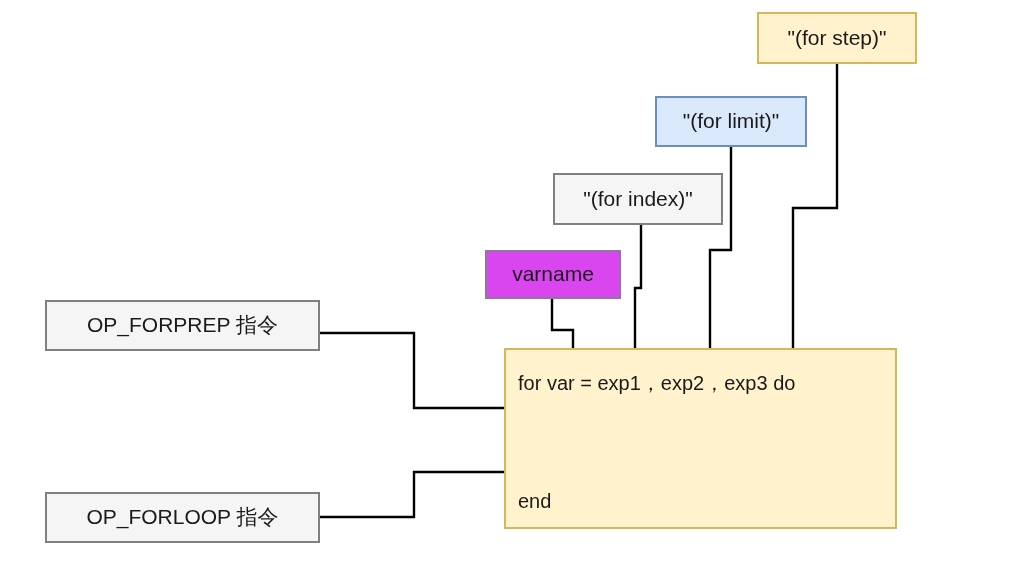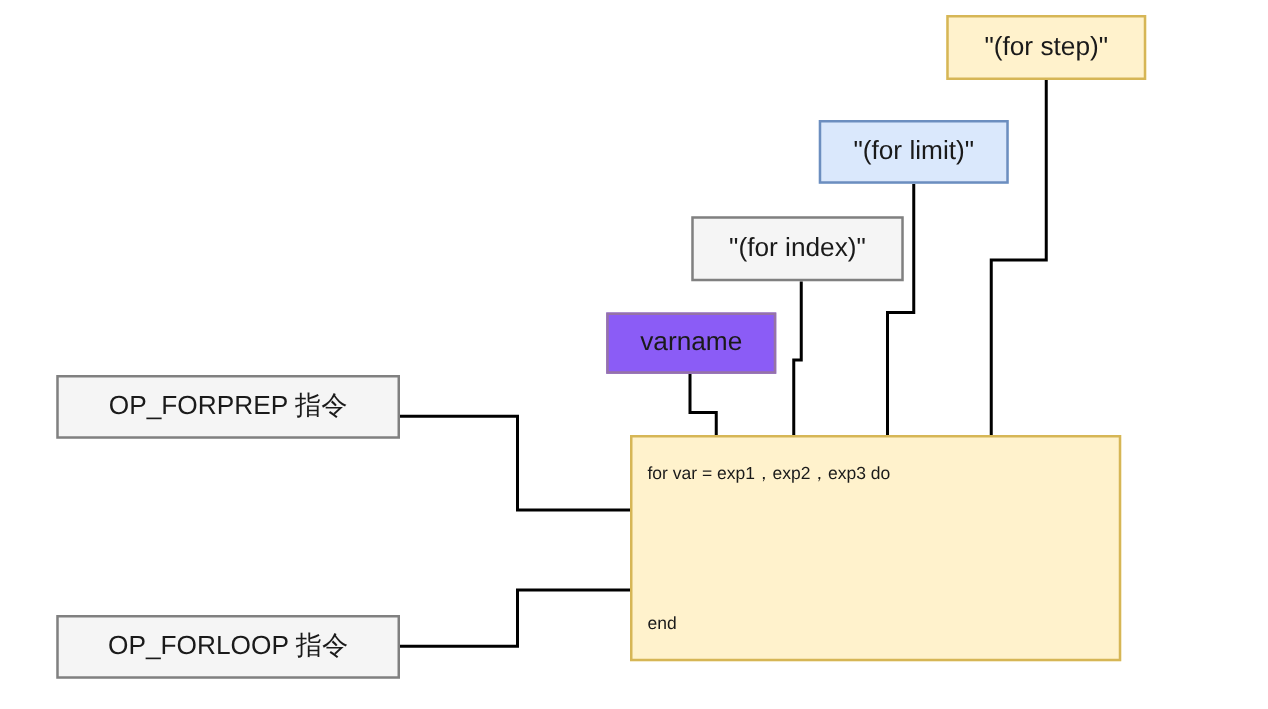--- a/index.html
+++ b/index.html
@@ -36,36 +36,36 @@
   }
   .node-blue {
     background: #dae8fc;
     border-color: #6c8ebf;
   }
   .node-yellow {
     background: #fff2cc;
     border-color: #d6b656;
   }
   .node-purple {
-    background: #8b5cf6;
+    background: #d946ef;
     border-color: #9673a6;
   }
   #code-box {
     position: absolute;
     box-sizing: border-box;
     background: #fff2cc;
     border: 2px solid #d6b656;
     left: 504px;
     top: 348px;
     width: 393px;
     height: 181px;
   }
   .code-line {
     position: absolute;
-    font-size: 14px;
+    font-size: 20px;
     color: #1a1a1a;
     white-space: pre;
   }
   #code-line-1 { left: 12px; top: 20px; }
   #code-line-2 { left: 38px; top: 80px; }
   #code-line-3 { left: 12px; top: 140px; }
   svg#edges {
     position: absolute;
     left: 0;
     top: 0;

